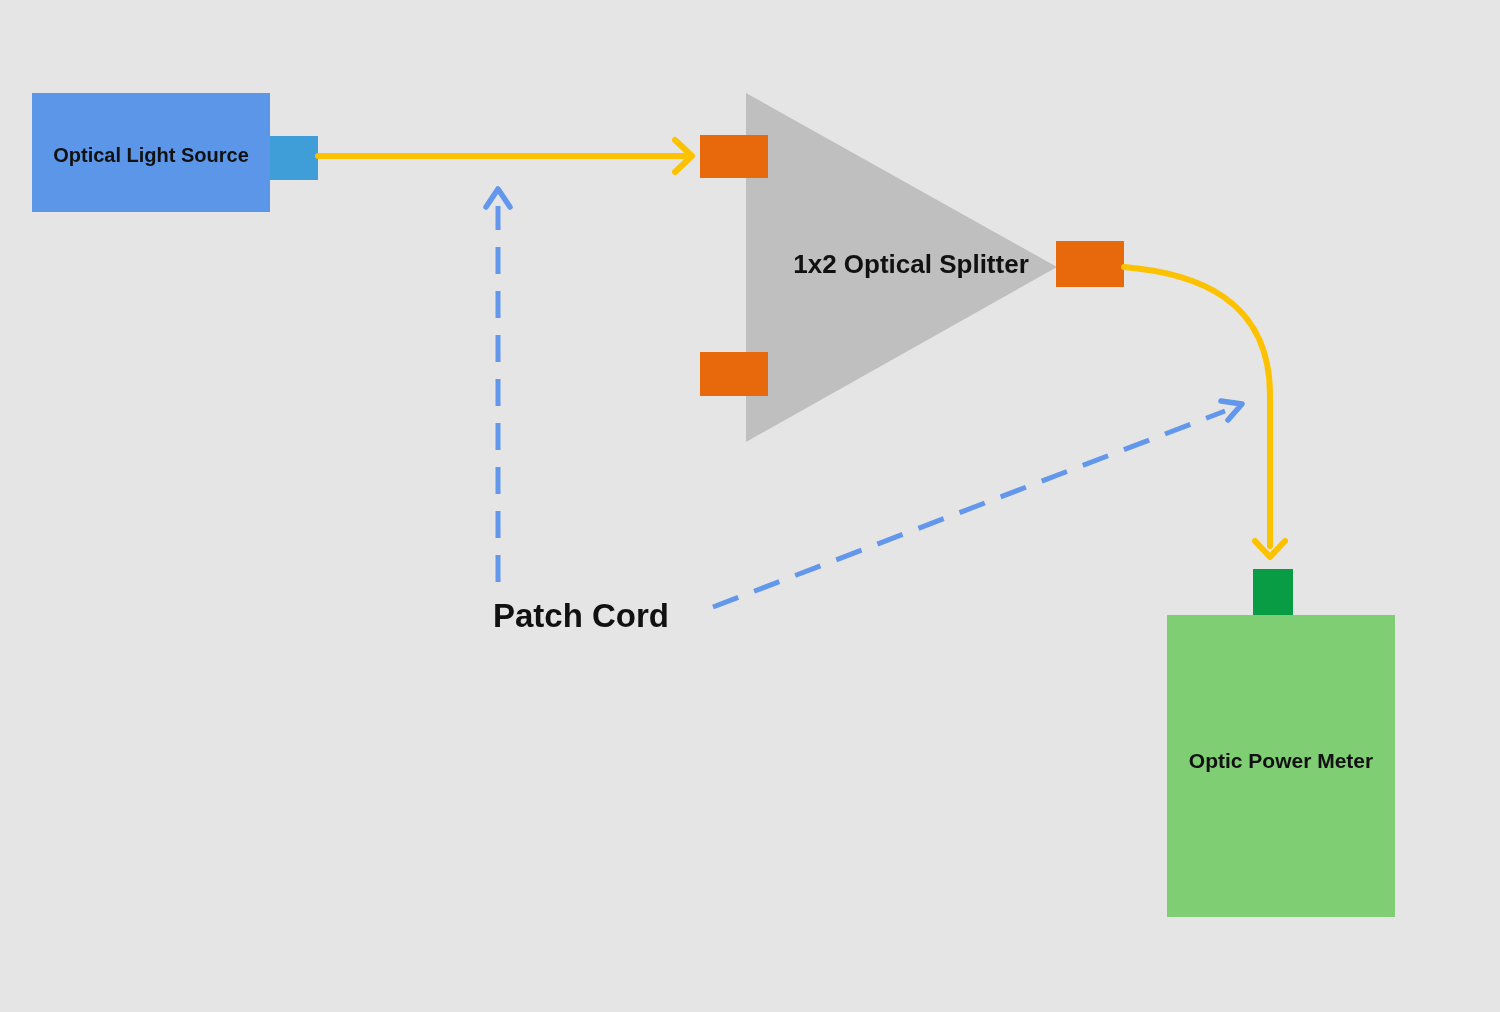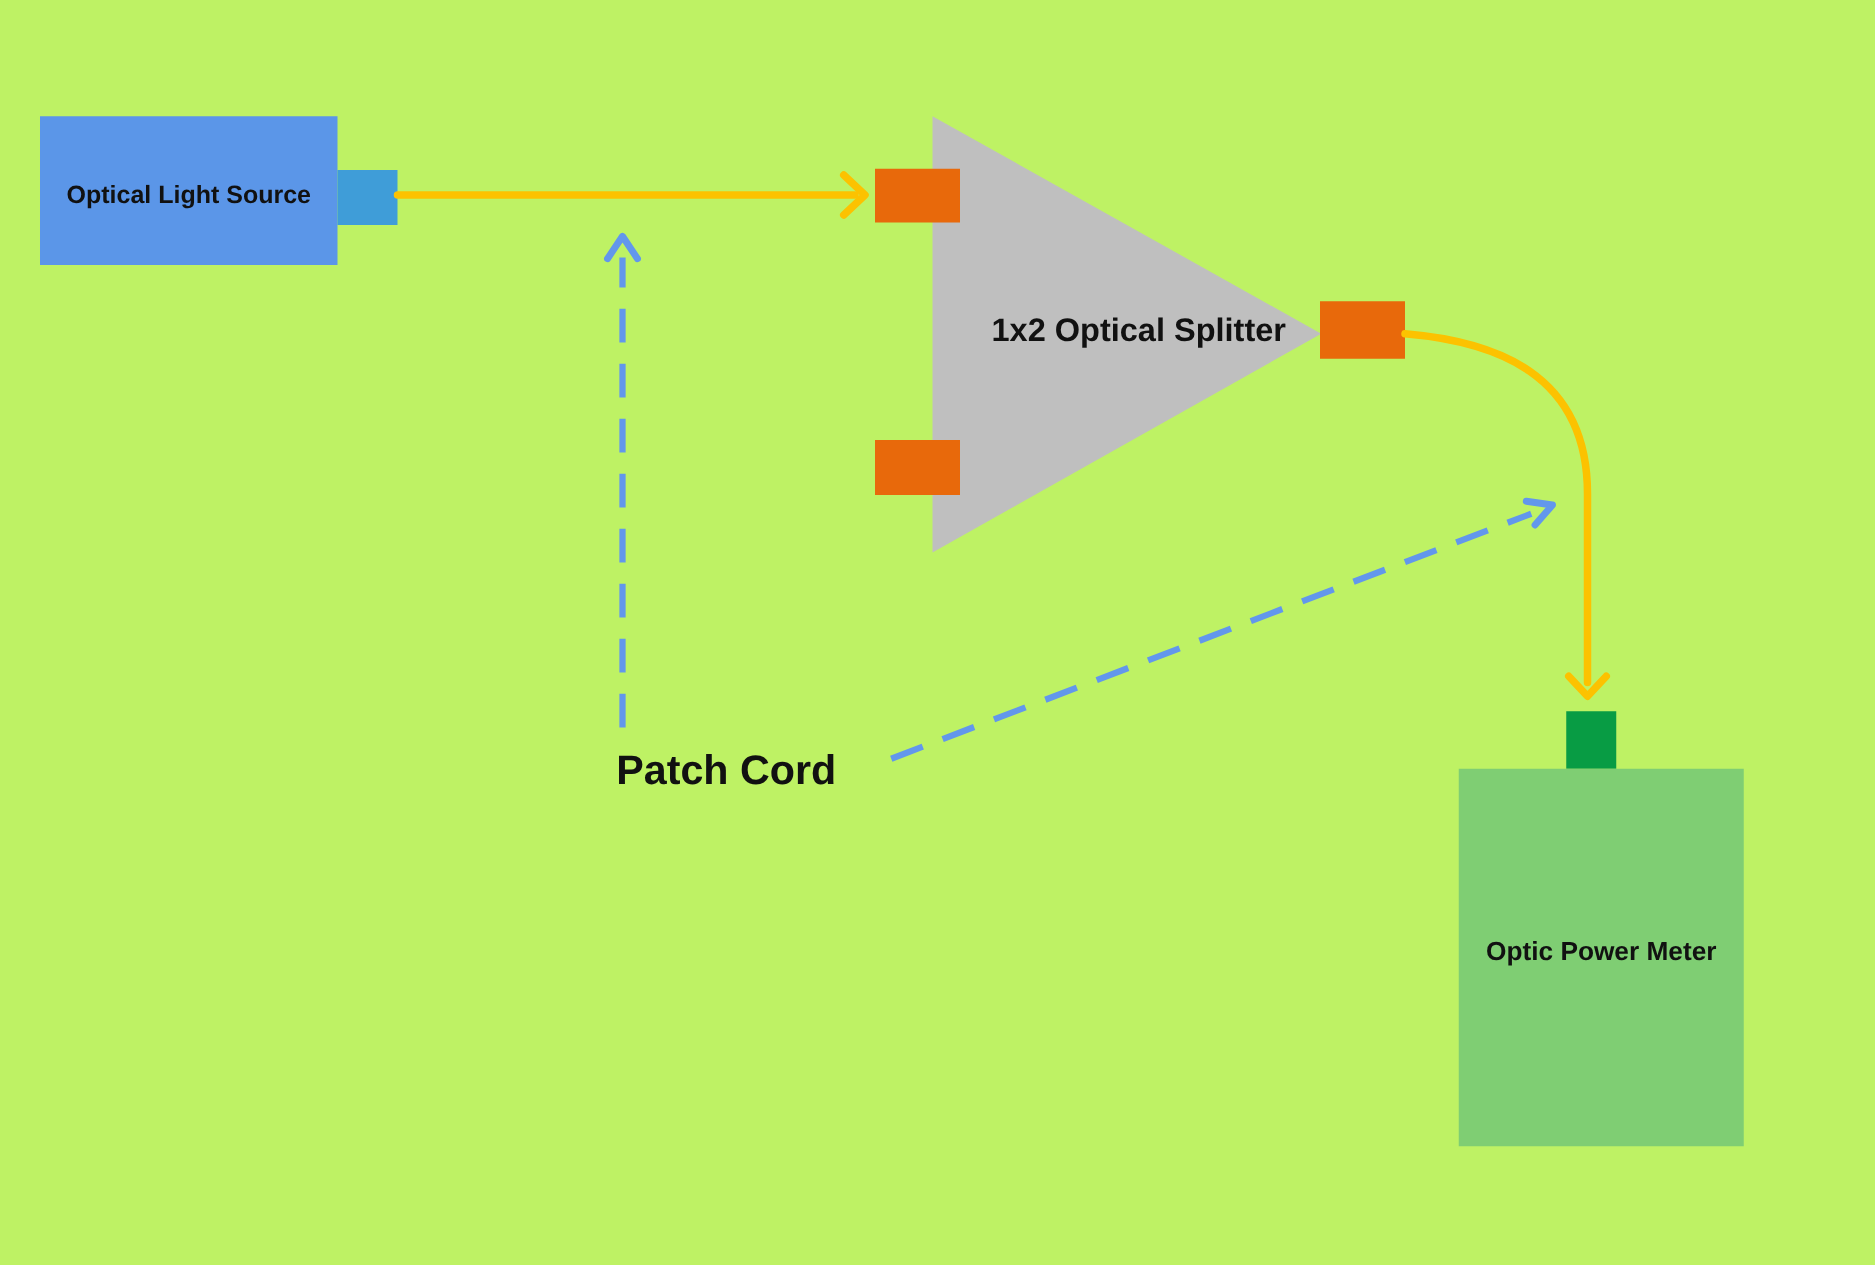--- a/index.html
+++ b/index.html
@@ -7,21 +7,21 @@
     padding: 0;
     background: #ffffff;
     width: 1500px;
     height: 1012px;
     overflow: hidden;
   }
   .stage {
     position: relative;
     width: 1500px;
     height: 1012px;
-    background: #bef264;
+    background: #e5e5e5;
   }
   svg text {
     font-family: "Liberation Sans", sans-serif;
     font-weight: 700;
     fill: #111111;
     text-anchor: middle;
   }
   .label-sm  { font-size: 20px; }
   .label-box { font-size: 21px; }
   .label-md  { font-size: 26px; }

